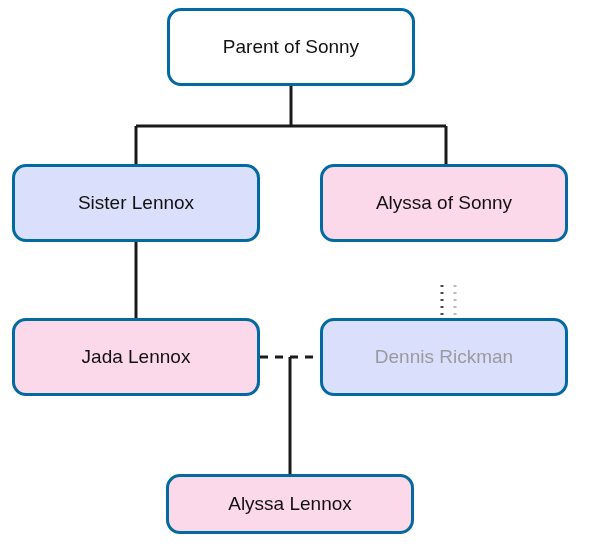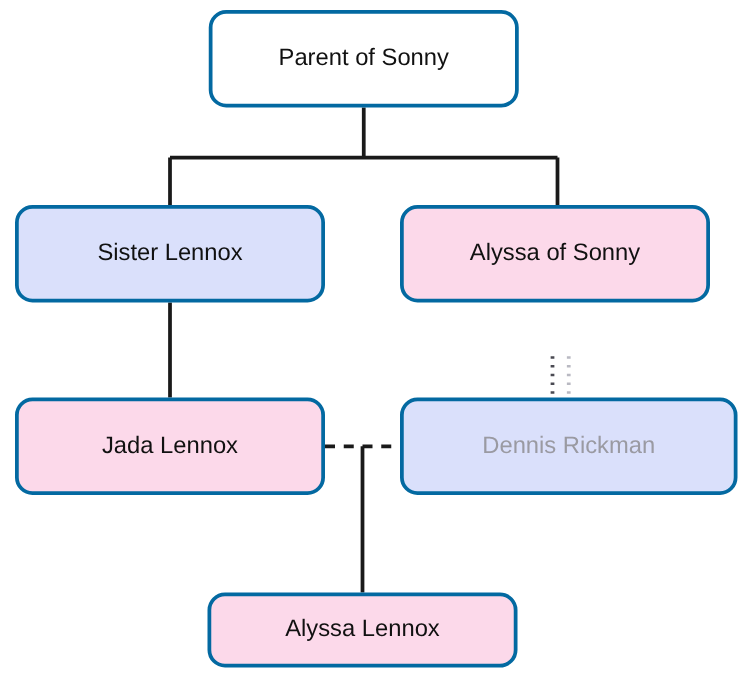--- a/index.html
+++ b/index.html
@@ -48,21 +48,21 @@
   .fill-white  { background: #ffffff; }
   .fill-blue   { background: #dae0fb; }
   .fill-pink   { background: #fcd9ea; }
   .text-muted  { color: #9a9aa2; }
 
   
   #node-parent-of-sonny { left: 167px; top: 8px;   width: 248px; height: 78px; }
   #node-sonny-lennox    { left: 12px;  top: 164px; width: 248px; height: 78px; }
   #node-sister-of-sonny { left: 320px; top: 164px; width: 248px; height: 78px; }
   #node-jada-lennox     { left: 12px;  top: 318px; width: 248px; height: 78px; justify-content: center; }
-  #node-dennis-rickman  { left: 320px; top: 318px; width: 270px; height: 78px; }
+  #node-dennis-rickman  { left: 320px; top: 318px; width: 248px; height: 78px; }
   #node-alyssa-lennox   { left: 166px; top: 474px; width: 248px; height: 60px; }
 </style>
 </head>
 <body>
 
 <div id="diagram">
 
   <svg id="edge-layer" viewBox="0 0 600 556" width="600" height="556" aria-hidden="true">
     
     <g>

